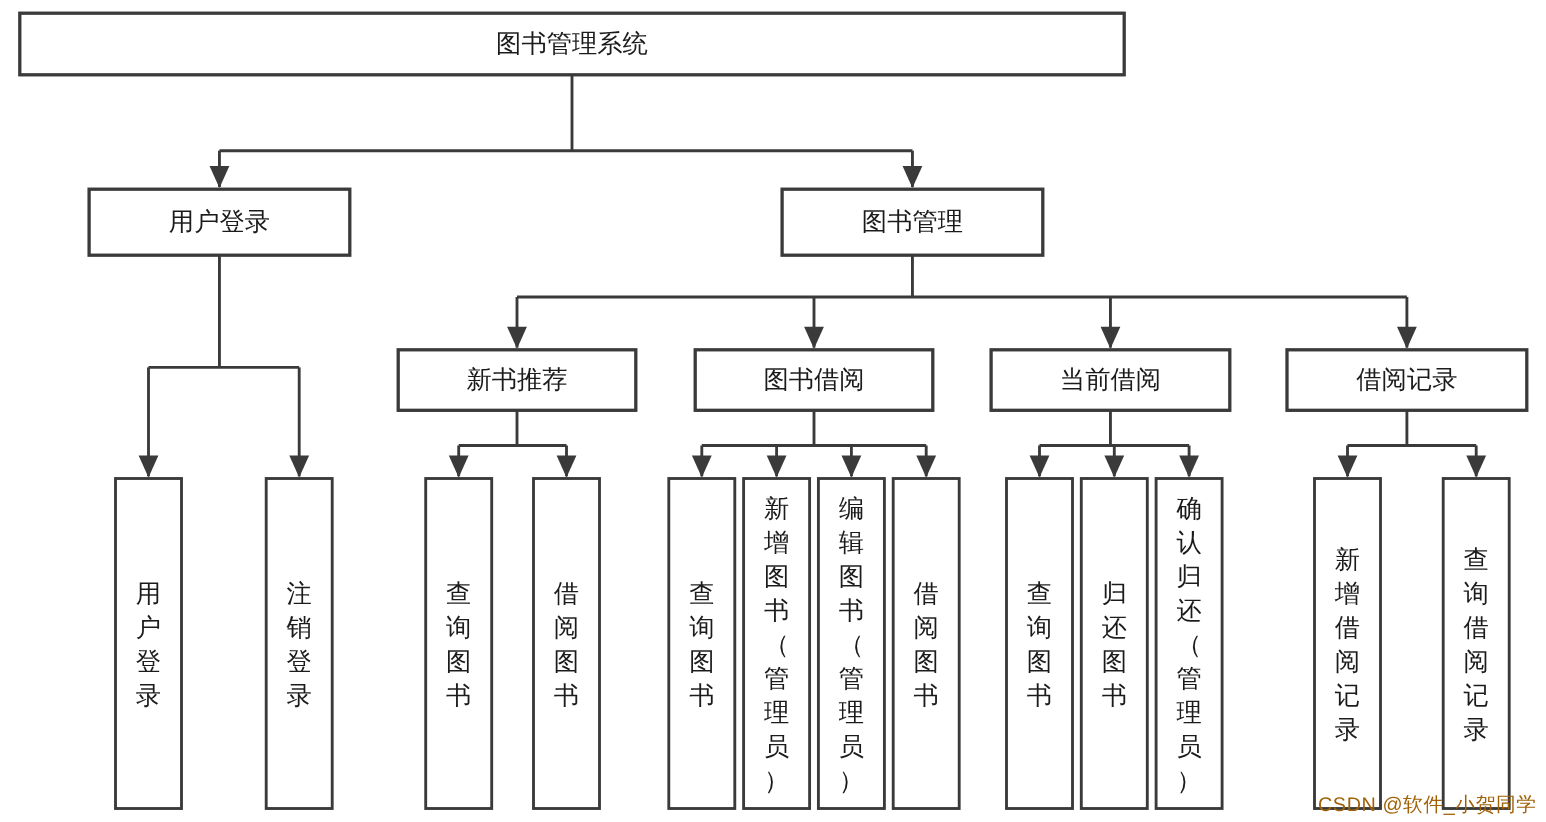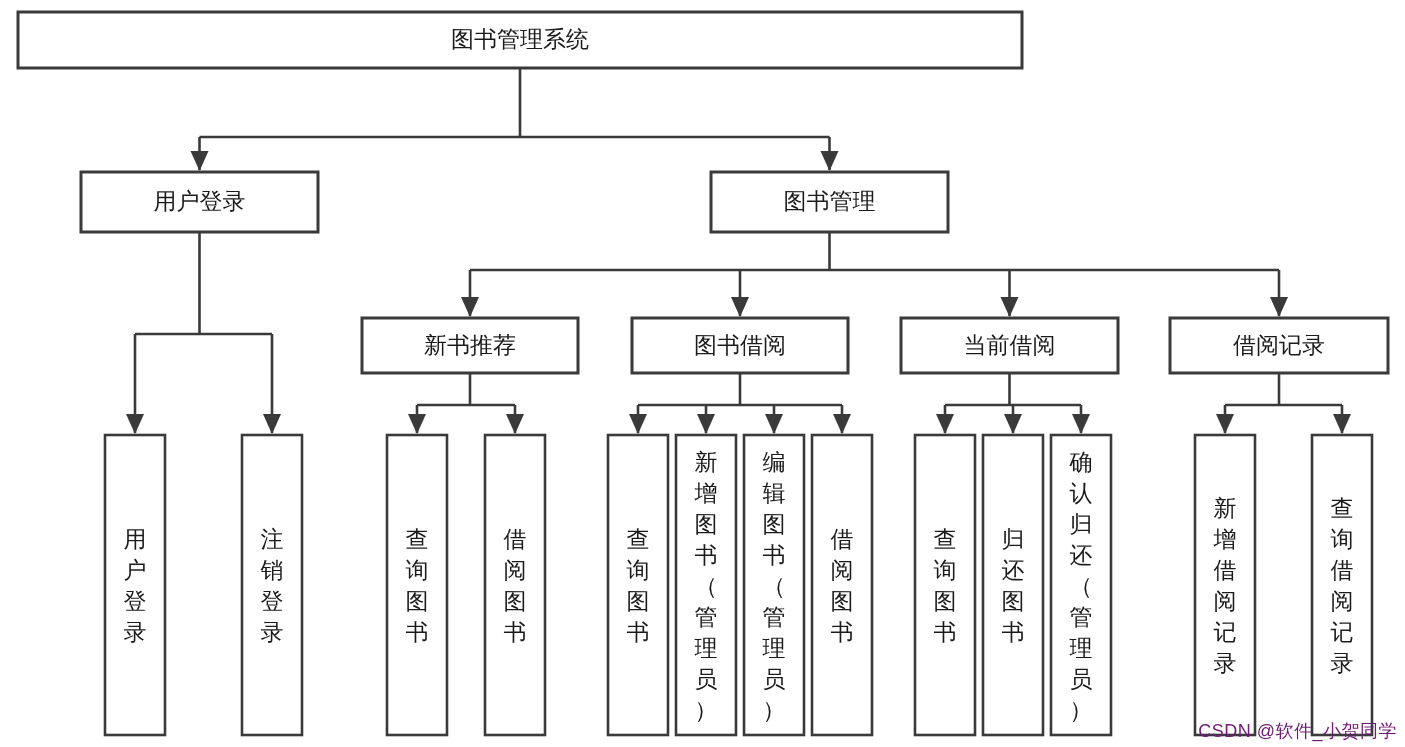--- a/index.html
+++ b/index.html
@@ -52,21 +52,21 @@
     fill: #1b1b1b;
     font-size: 23px;
     text-anchor: middle;
   }
   .watermark {
     position: absolute;
     right: 8px;
     bottom: 4px;
     font-family: "Liberation Sans", "DejaVu Sans", sans-serif;
     font-size: 18px;
-    color: #701a75;
+    color: #a16207;
     white-space: nowrap;
     letter-spacing: 0.5px;
     user-select: none;
   }
 </style>
 </head>
 <body>
 
 <div id="diagram-root">
   <svg id="diagram-svg" width="1405" height="747" viewBox="0 0 1405 747" xmlns="http://www.w3.org/2000/svg">

